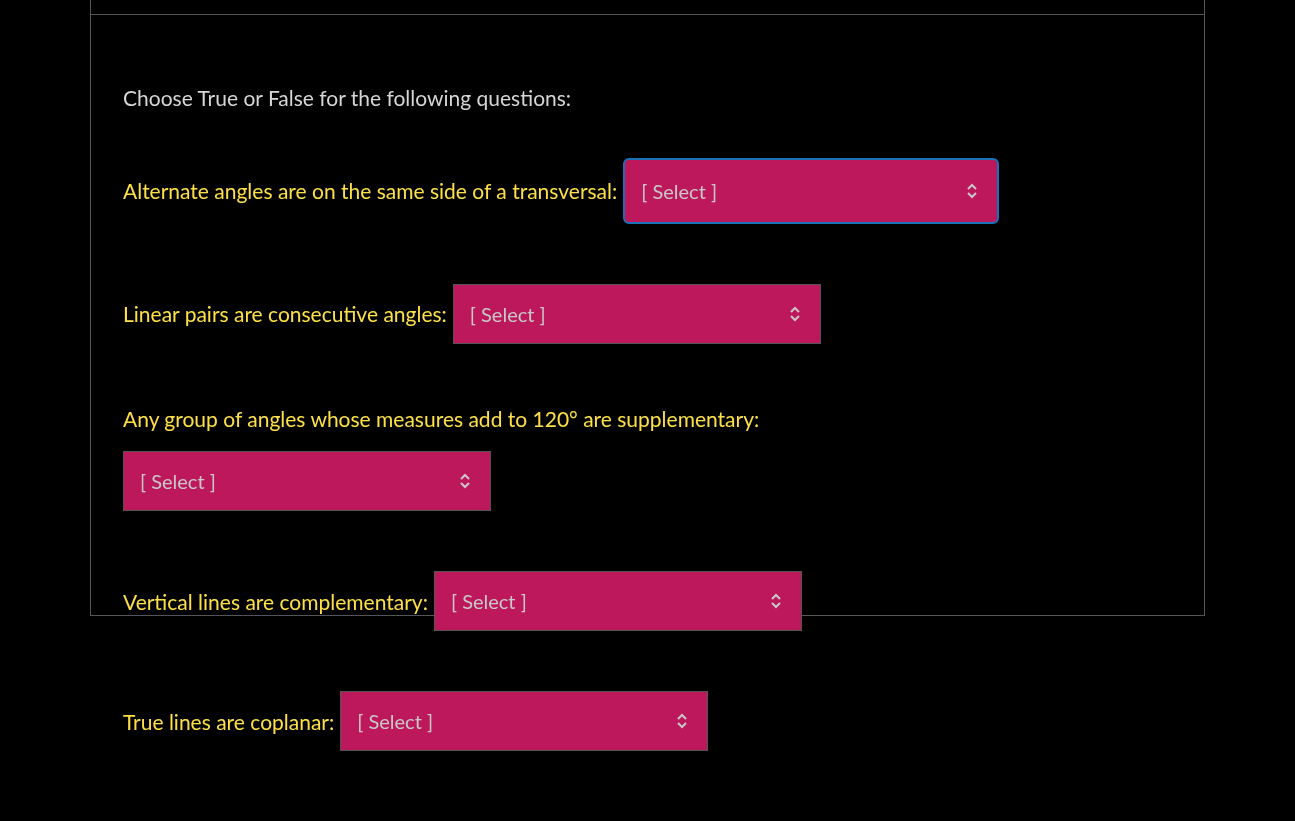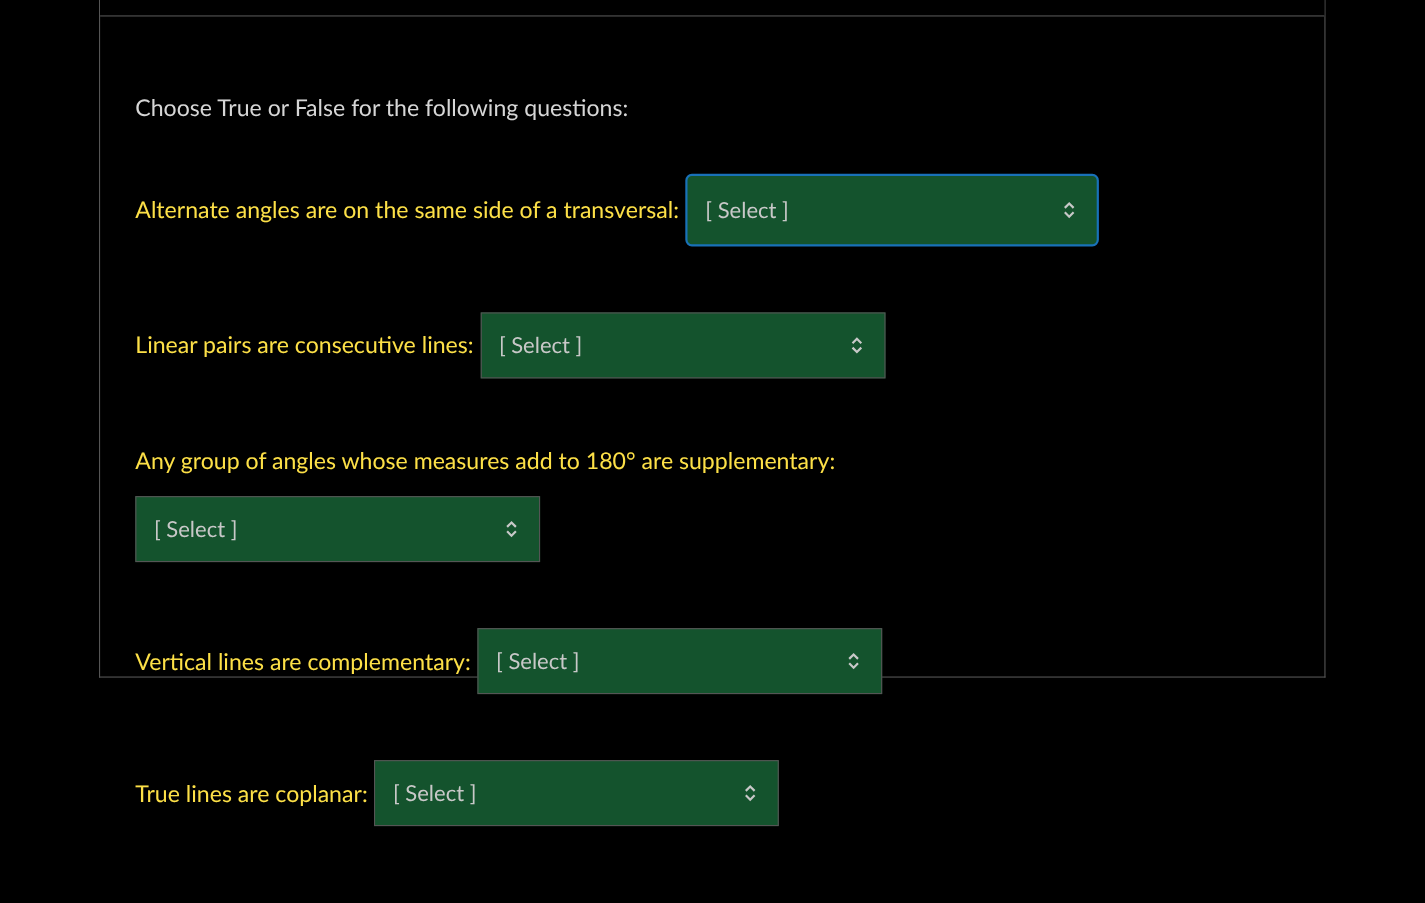--- a/index.html
+++ b/index.html
@@ -48,21 +48,21 @@
       font-size: 21px;
       color: #fde047;
       font-weight: 400;
       line-height: 1.4;
     }
     .select-box {
       display: inline-flex;
       align-items: center;
       justify-content: space-between;
       border: 1px solid #555;
-      background: #14532d;
+      background: #be185d;
       min-width: 368px;
       height: 60px;
       padding: 0 16px 0 16px;
       cursor: pointer;
       position: relative;
     }
     .select-box.focused {
       border: 2px solid #1971b8;
       border-radius: 6px;
       height: 66px;
@@ -115,34 +115,34 @@
         <span class="select-caret">
           <svg viewBox="0 0 16 16">
               <polyline points="4,6 8,2 12,6"></polyline>
               <polyline points="4,10 8,14 12,10"></polyline>
             </svg>
         </span>
       </div>
     </div>
 
     <div class="question-row">
-      <span class="question-label">Linear pairs are consecutive lines:</span>
+      <span class="question-label">Linear pairs are consecutive angles:</span>
       <div class="select-box">
         <span class="select-text">[ Select ]</span>
         <span class="select-caret">
           <svg viewBox="0 0 16 16">
               <polyline points="4,6 8,2 12,6"></polyline>
               <polyline points="4,10 8,14 12,10"></polyline>
             </svg>
         </span>
       </div>
     </div>
 
     <div class="question-row-wrap">
-      <span class="question-label">Any group of angles whose measures add to 180° are supplementary:</span>
+      <span class="question-label">Any group of angles whose measures add to 120° are supplementary:</span>
       <div class="select-box">
         <span class="select-text">[ Select ]</span>
         <span class="select-caret">
           <svg viewBox="0 0 16 16">
               <polyline points="4,6 8,2 12,6"></polyline>
               <polyline points="4,10 8,14 12,10"></polyline>
             </svg>
         </span>
       </div>
     </div>

